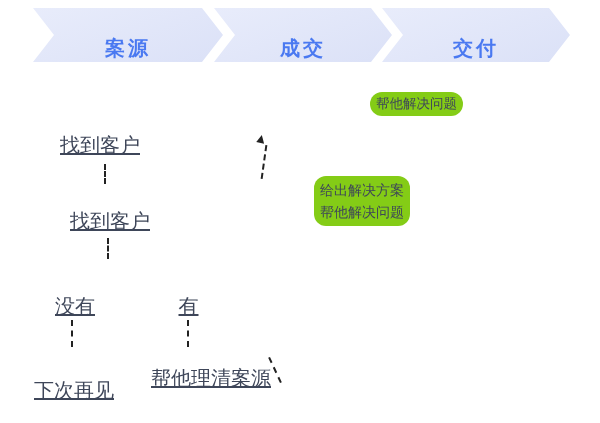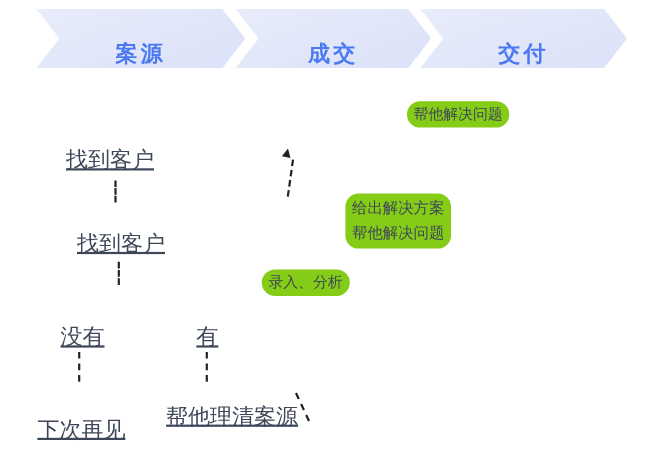--- a/index.html
+++ b/index.html
@@ -107,17 +107,14 @@
   <div class="stub stub-yes"></div>
   <div class="stub stub-clarify"></div>
 
   <div class="note note-solve">
     <span>帮他解决问题</span>
   </div>
   <div class="note note-solution">
     <div>给出解决方案</div>
     <div>帮他解决问题</div>
   </div>
-  <div class="note note-input">
-    <span>录入、分析</span>
-  </div>
 
 </div>
 
 </body></html>

